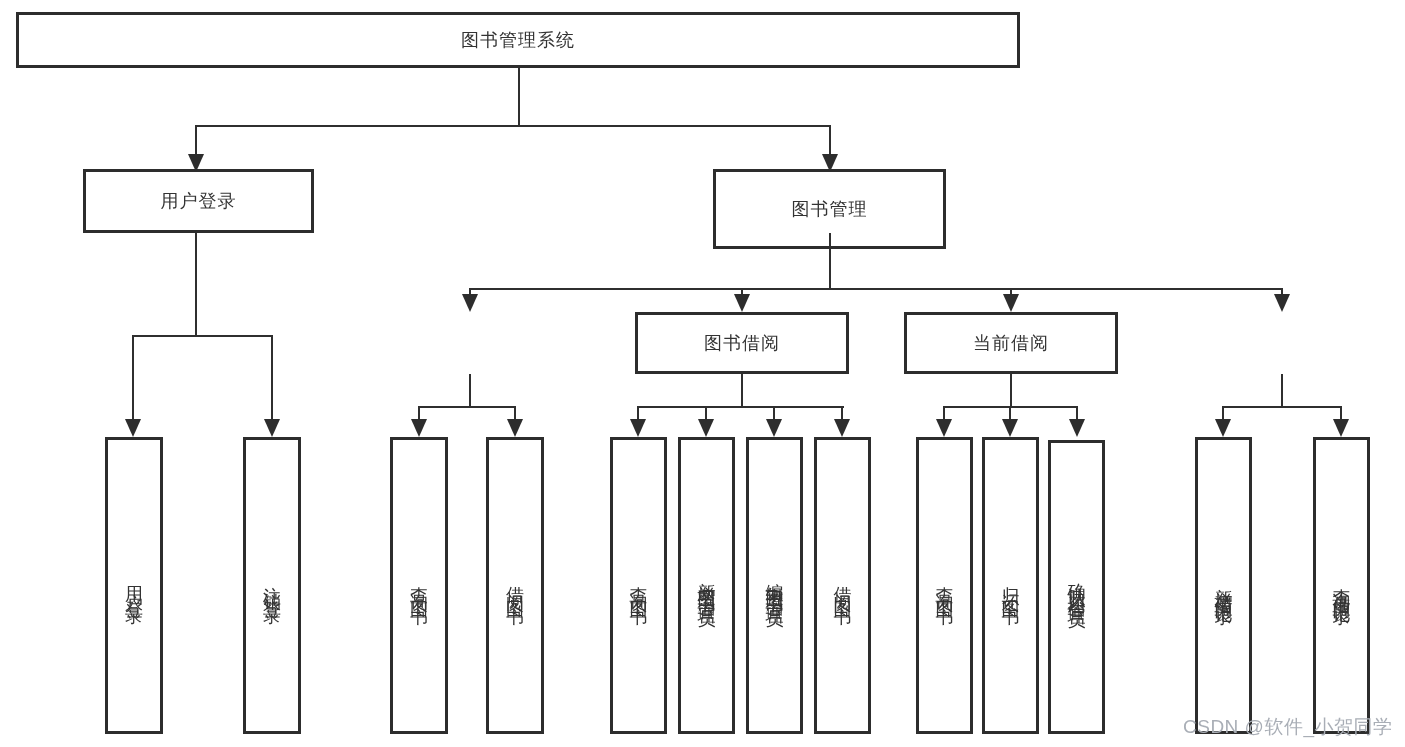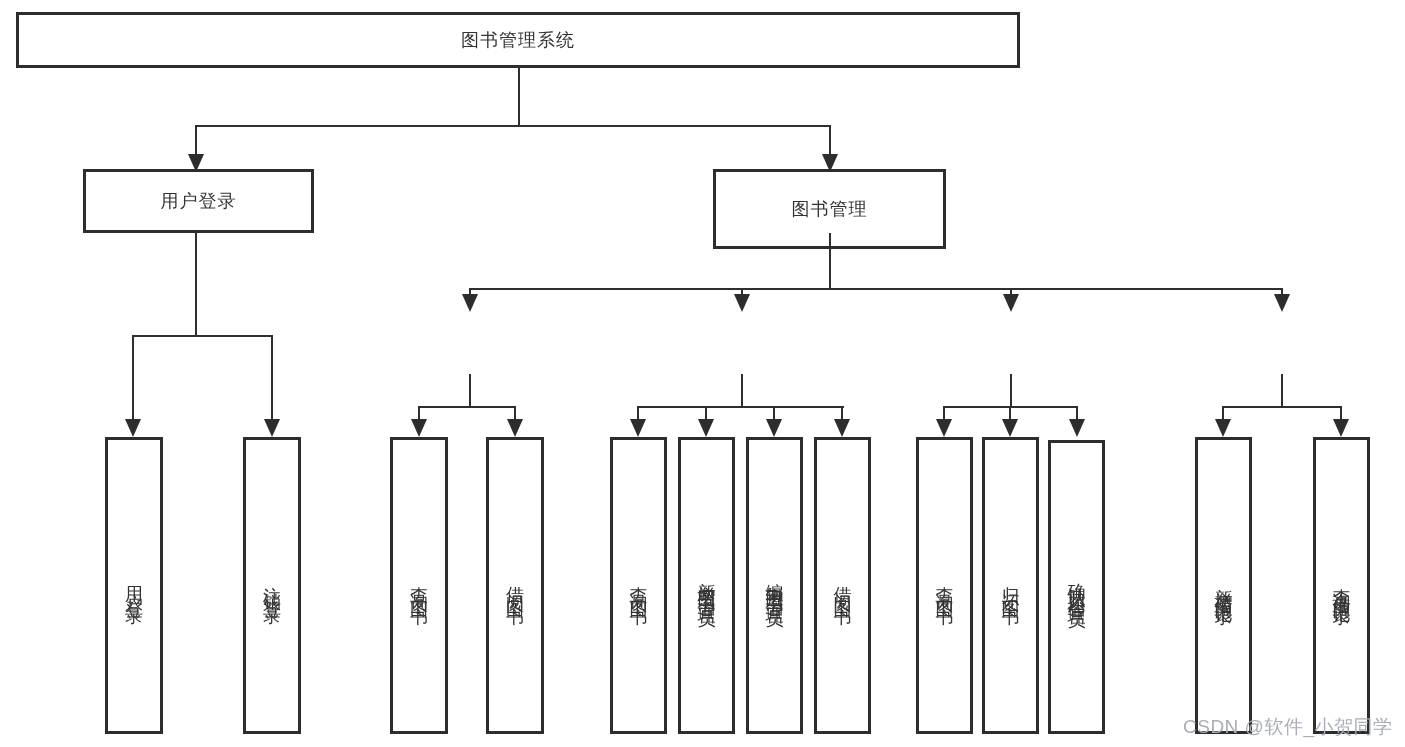--- a/index.html
+++ b/index.html
@@ -99,20 +99,26 @@
 
   <div class="vl" style="left:469px;top:288px;height:8px;"></div>
   <div class="arrow" style="left:462px;top:294px;"></div>
   <div class="vl" style="left:741px;top:288px;height:8px;"></div>
   <div class="arrow" style="left:734px;top:294px;"></div>
   <div class="vl" style="left:1010px;top:288px;height:8px;"></div>
   <div class="arrow" style="left:1003px;top:294px;"></div>
   <div class="vl" style="left:1281px;top:288px;height:8px;"></div>
   <div class="arrow" style="left:1274px;top:294px;"></div>
 
+  <div class="hnode" style="left:635px;top:312px;width:214px;height:62px;">
+    <span>图书借阅</span>
+  </div>
+  <div class="hnode" style="left:904px;top:312px;width:214px;height:62px;">
+    <span>当前借阅</span>
+  </div>
 
   <div class="vl" style="left:469px;top:374px;height:34px;"></div>
   <div class="hl" style="left:419px;top:406px;width:97px;"></div>
   <div class="vl" style="left:418px;top:406px;height:15px;"></div>
   <div class="arrow" style="left:411px;top:419px;"></div>
   <div class="vl" style="left:514px;top:406px;height:15px;"></div>
   <div class="arrow" style="left:507px;top:419px;"></div>
 
   <div class="vnode" style="left:390px;top:437px;width:58px;height:297px;">
     <span>查询图书</span>

